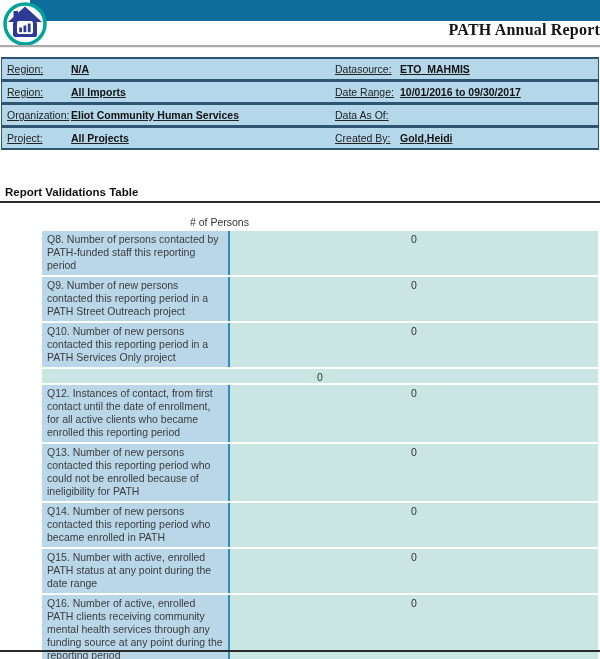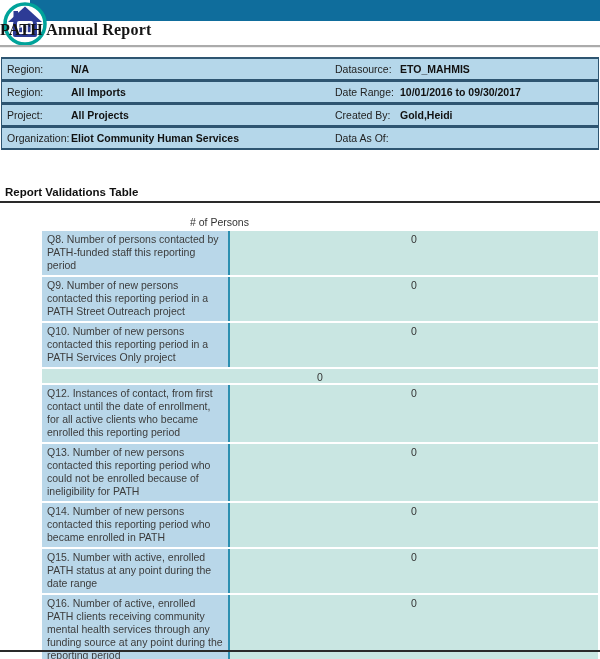--- a/index.html
+++ b/index.html
@@ -7,42 +7,42 @@
     width:600px;height:659px;position:relative;background:#fff;
     font-family:"Liberation Sans", sans-serif;overflow:hidden;
     -webkit-font-smoothing:antialiased;
   }
   .topbar{
     position:absolute;left:30px;top:0;right:0;height:21px;
     background:var(--top-bar,#0f6d9c);
   }
   .logo{position:absolute;left:2px;top:1px;width:46px;height:46px;}
   .title{
-    position:absolute;top:21px;left:0;right:8px;text-align:left;
+    position:absolute;top:21px;left:0;right:0;text-align:right;
     font-family:"Liberation Serif", serif;font-size:16px;font-weight:600;
     color:#151515;letter-spacing:.2px;
   }
   .hrule{
     position:absolute;top:45px;left:0;width:600px;height:2px;
     background:#ababab;border-bottom:1px solid #ededed;
   }
   
   .meta{
     position:absolute;top:57px;left:1px;width:598px;
     border-left:1px solid var(--meta-border,#2e5571);
     border-right:1px solid var(--meta-border,#2e5571);
     border-top:2px solid var(--meta-border,#2e5571);
     border-bottom:2px solid var(--meta-border,#2e5571);
     box-sizing:border-box;
   }
   .meta-row{
     height:20px;display:flex;align-items:center;
     background:var(--meta-bg,#b5d7ea);
     border-bottom:3px solid var(--meta-border,#2e5571);
-    font-size:10.5px;color:#222;
+    font-size:10.5px;color:#222;text-decoration:underline;
   }
   .meta-row:last-child{border-bottom:none;}
   .ml1{width:64px;padding-left:5px;flex:none;}
   .mv1{width:264px;flex:none;font-weight:bold;color:#111;}
   .ml2{width:65px;flex:none;}
   .mv2{flex:1;font-weight:bold;color:#111;}
   
   .vhead{
     position:absolute;top:186px;left:5px;font-size:11.5px;font-weight:bold;color:#101010;
   }
@@ -104,31 +104,31 @@
   </div>
 
   <div class="meta-row">
     <span class="ml1">Region:</span>
     <span class="mv1">All Imports</span>
     <span class="ml2">Date Range:</span>
     <span class="mv2">10/01/2016 to 09/30/2017</span>
   </div>
 
   <div class="meta-row">
+    <span class="ml1">Organization:</span>
+    <span class="mv1">Eliot Community Human Services</span>
+    <span class="ml2">Data As Of:</span>
+    <span class="mv2"></span>
+  </div>
+
+  <div class="meta-row">
     <span class="ml1">Project:</span>
     <span class="mv1">All Projects</span>
     <span class="ml2">Created By:</span>
     <span class="mv2">Gold,Heidi</span>
-  </div>
-
-  <div class="meta-row">
-    <span class="ml1">Organization:</span>
-    <span class="mv1">Eliot Community Human Services</span>
-    <span class="ml2">Data As Of:</span>
-    <span class="mv2"></span>
   </div>
 </div>
 
   <div class="vhead">Report Validations Table</div>
   <div class="vhead-rule"></div>
 
   <div class="col-header"># of Persons</div>
 
   <div class="vtable" id="val-table">
   <div class="vrow">

